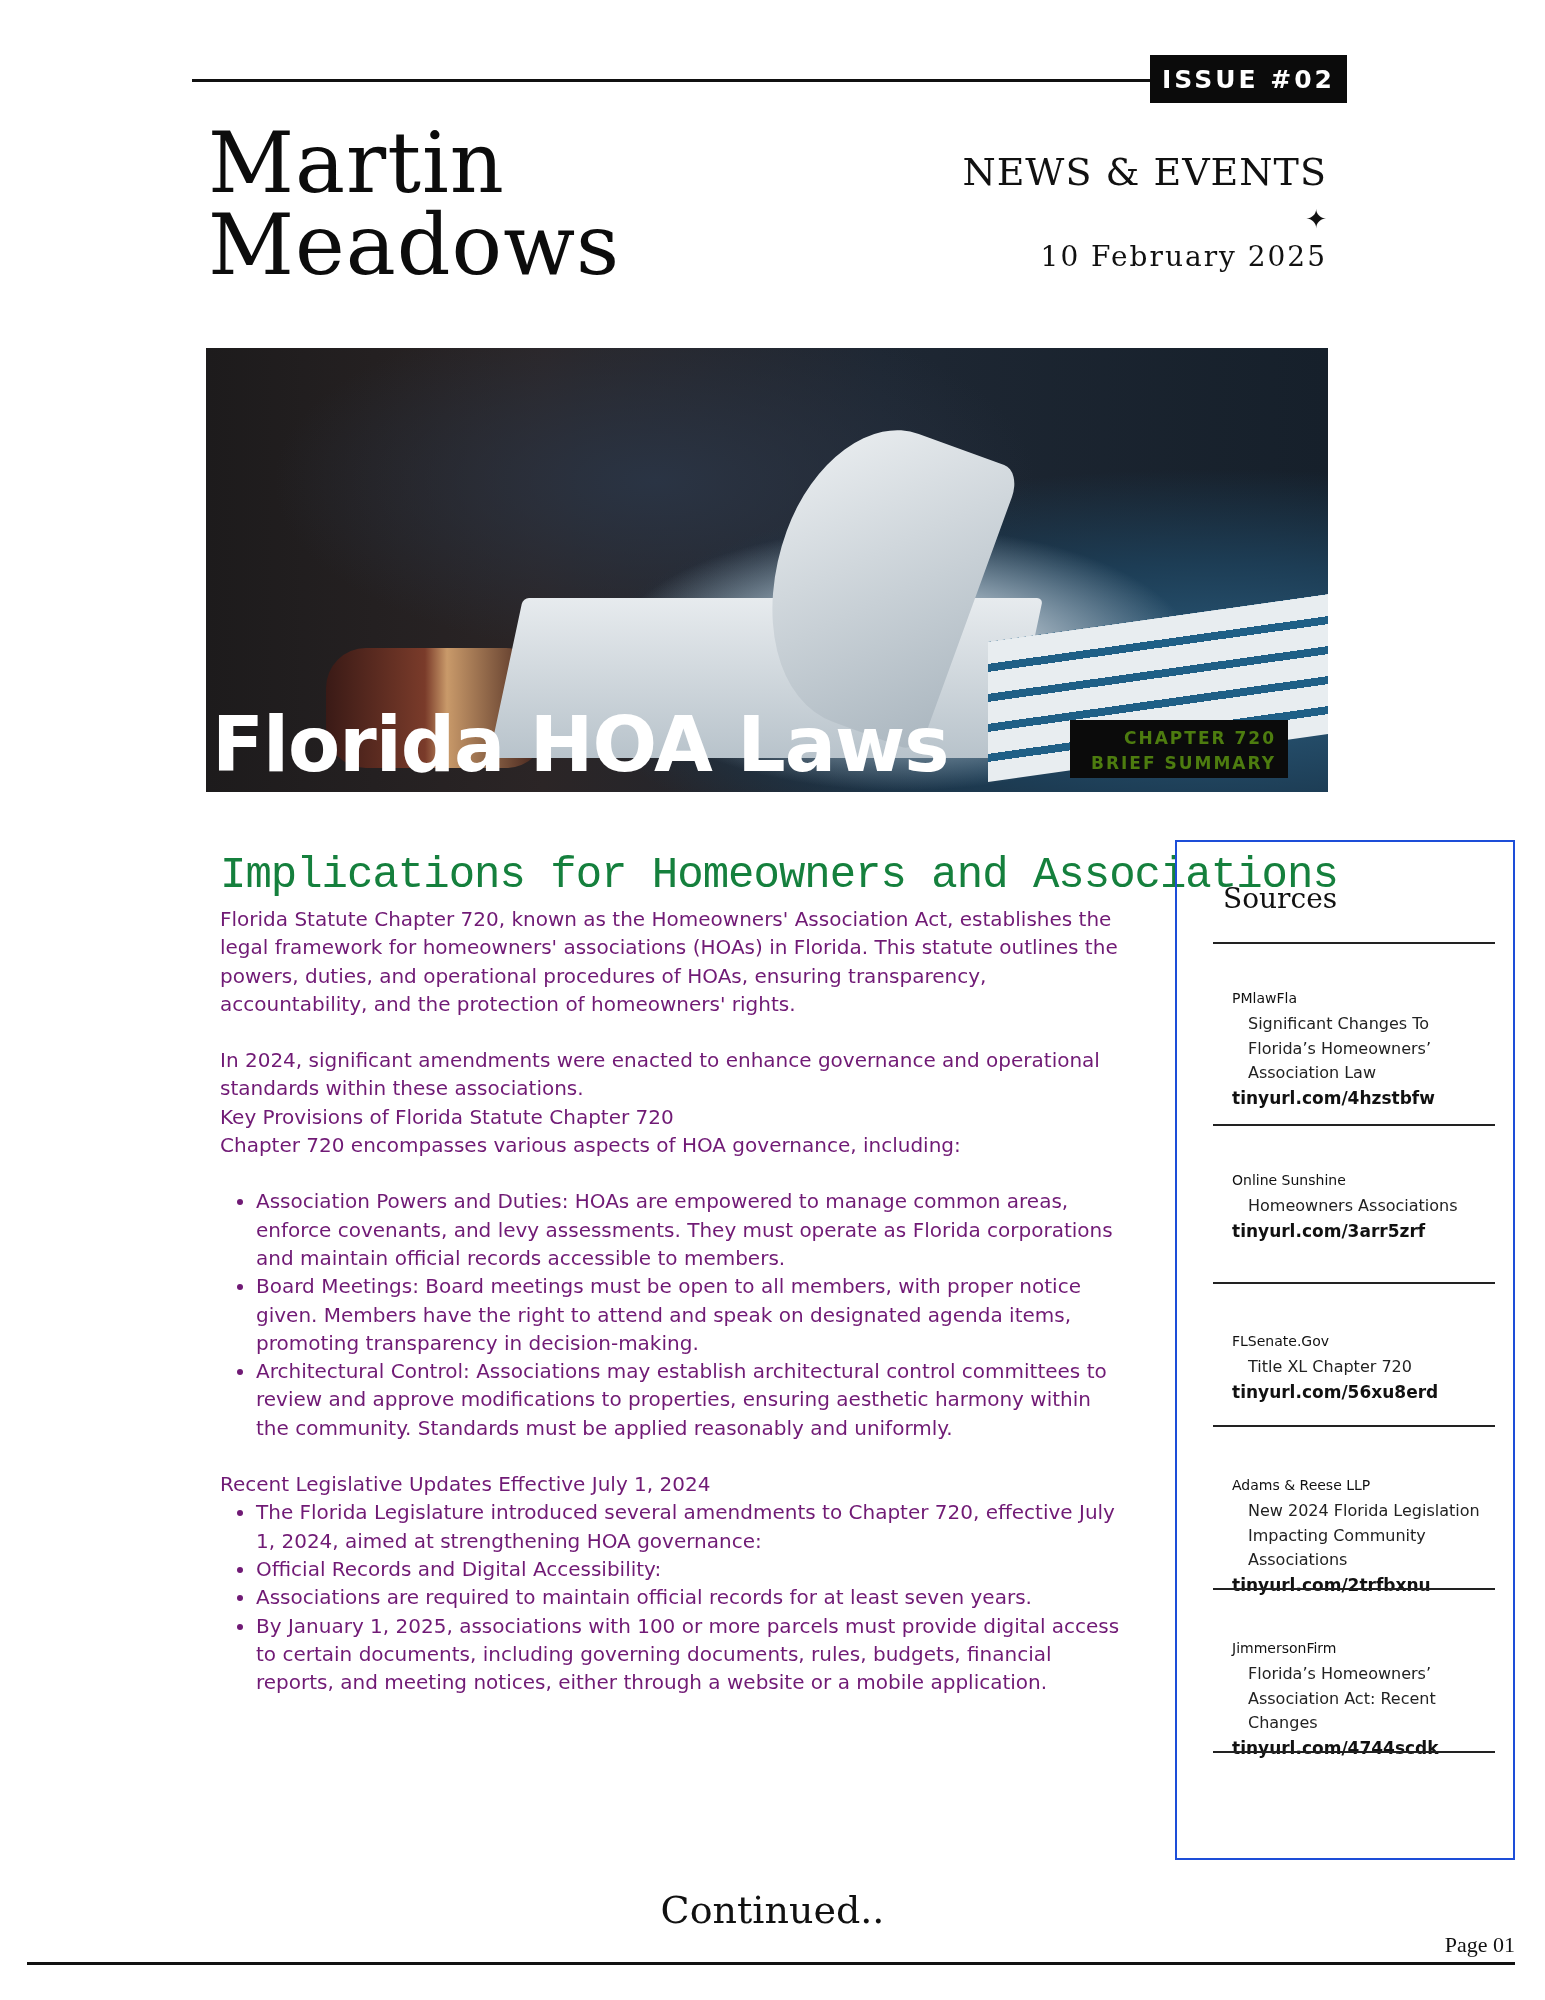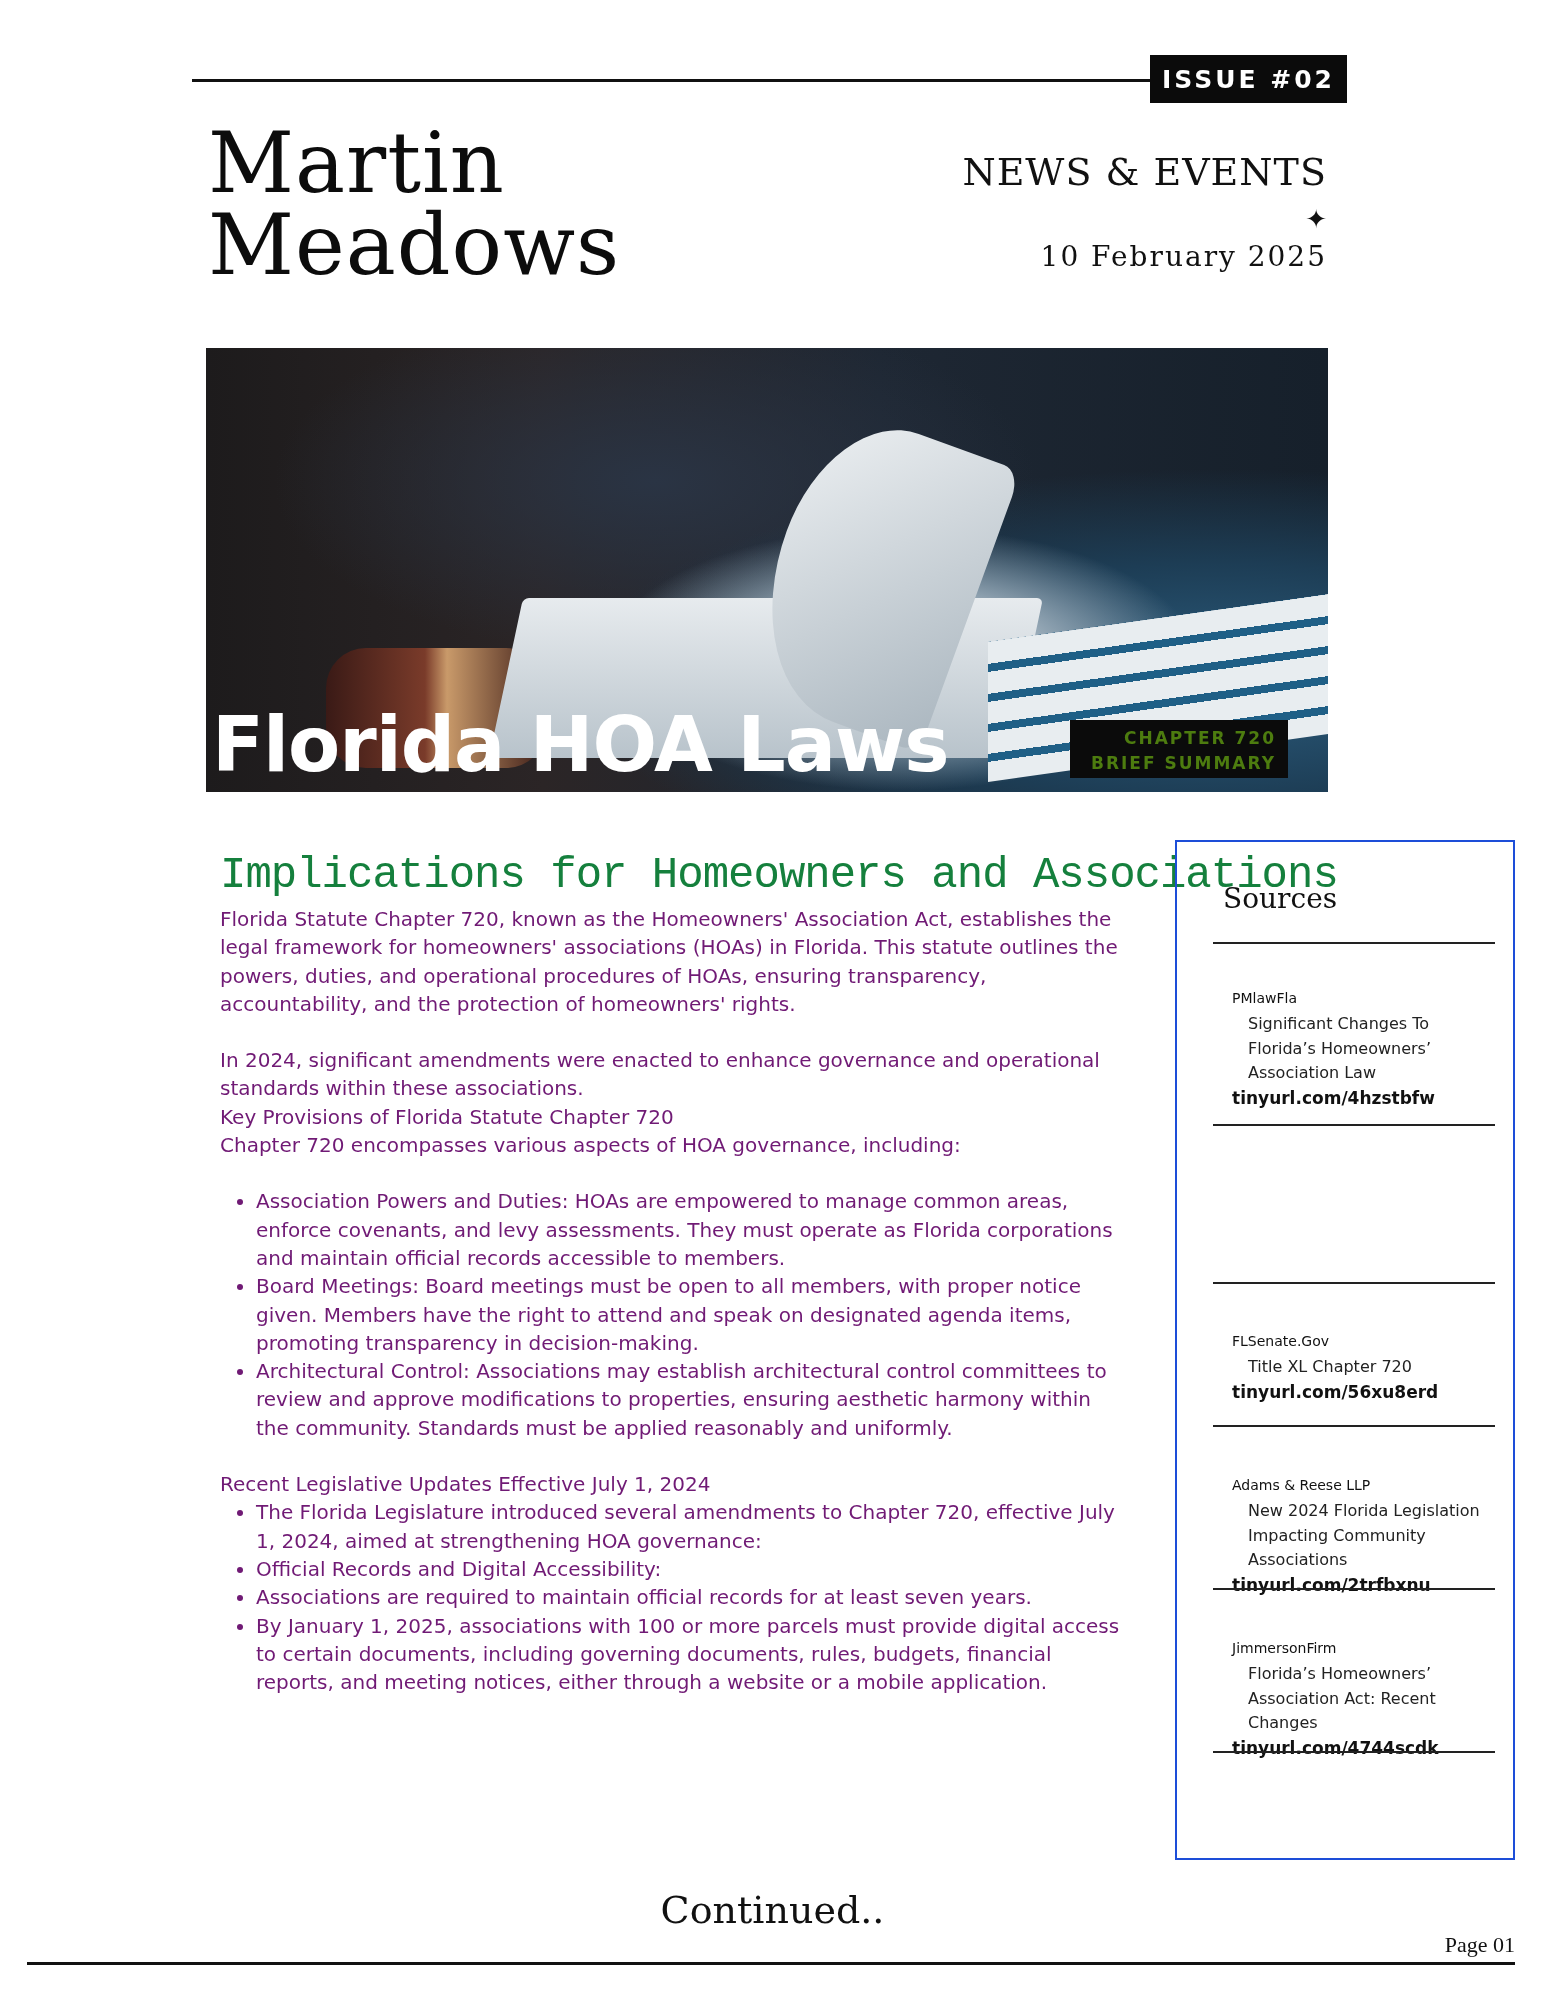--- a/index.html
+++ b/index.html
@@ -94,20 +94,25 @@
   <div class="src-title">Sources</div>
   <div class="rule" style="top:100px"></div>
 
   <div class="src" style="top:125px">
     <div class="name">PMlawFla</div>
     <div class="desc">Significant Changes To Florida’s Homeowners’ Association Law</div>
     <div class="url">tinyurl.com/4hzstbfw</div>
   </div>
   <div class="rule" style="top:282px"></div>
 
+  <div class="src" style="top:307px">
+    <div class="name">Online Sunshine</div>
+    <div class="desc">Homeowners Associations</div>
+    <div class="url">tinyurl.com/3arr5zrf</div>
+  </div>
   <div class="rule" style="top:440px"></div>
 
   <div class="src" style="top:468px">
     <div class="name">FLSenate.Gov</div>
     <div class="desc">Title XL Chapter 720</div>
     <div class="url">tinyurl.com/56xu8erd</div>
   </div>
   <div class="rule" style="top:583px"></div>
 
   <div class="src" style="top:612px">

